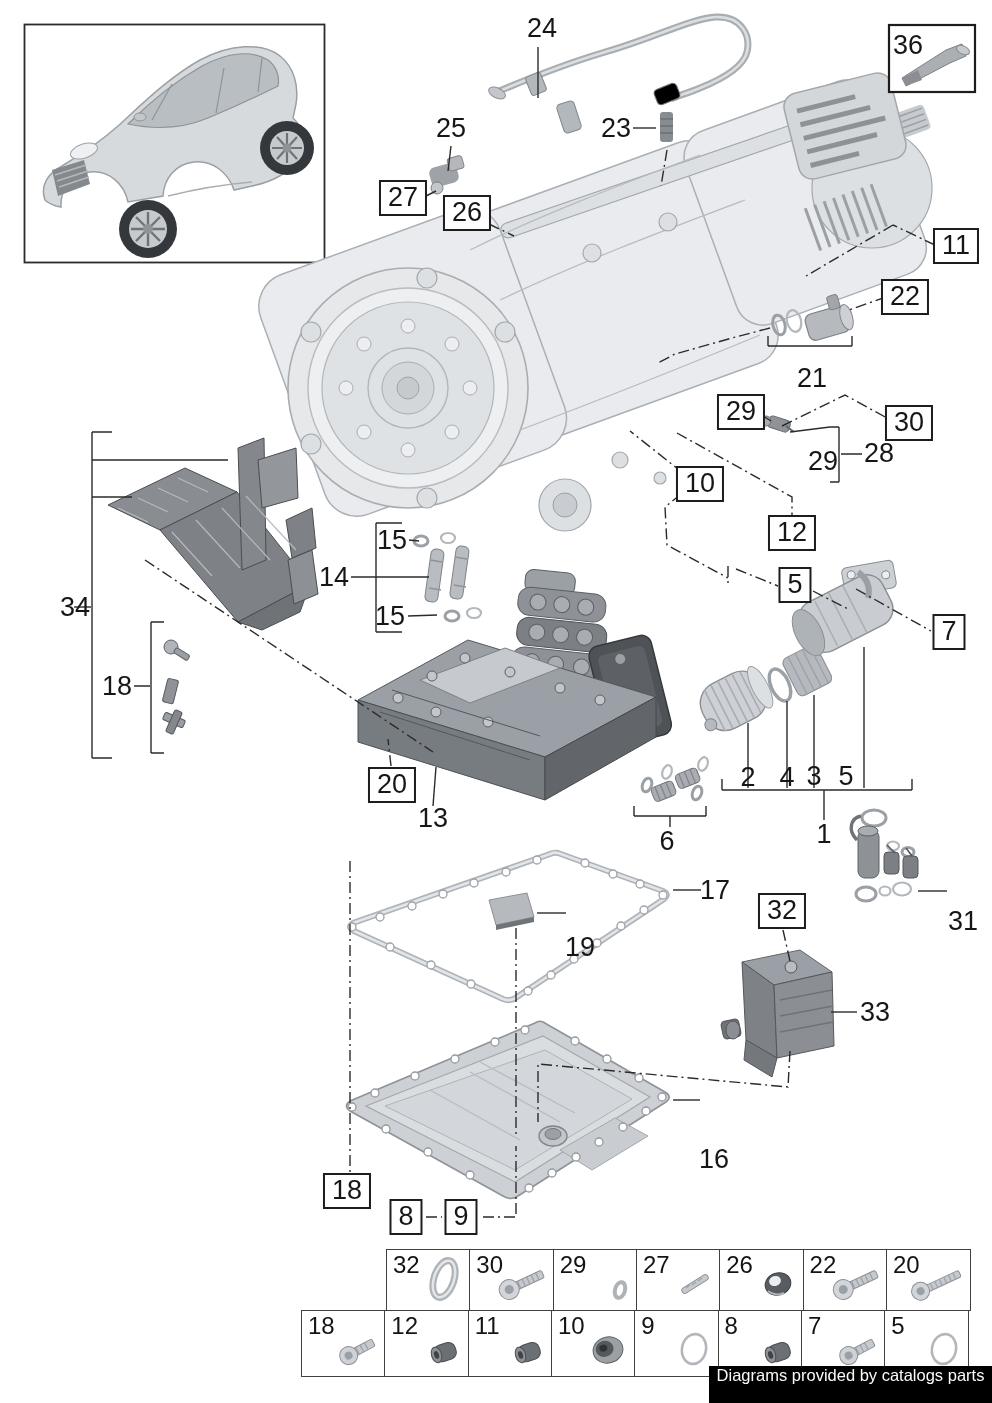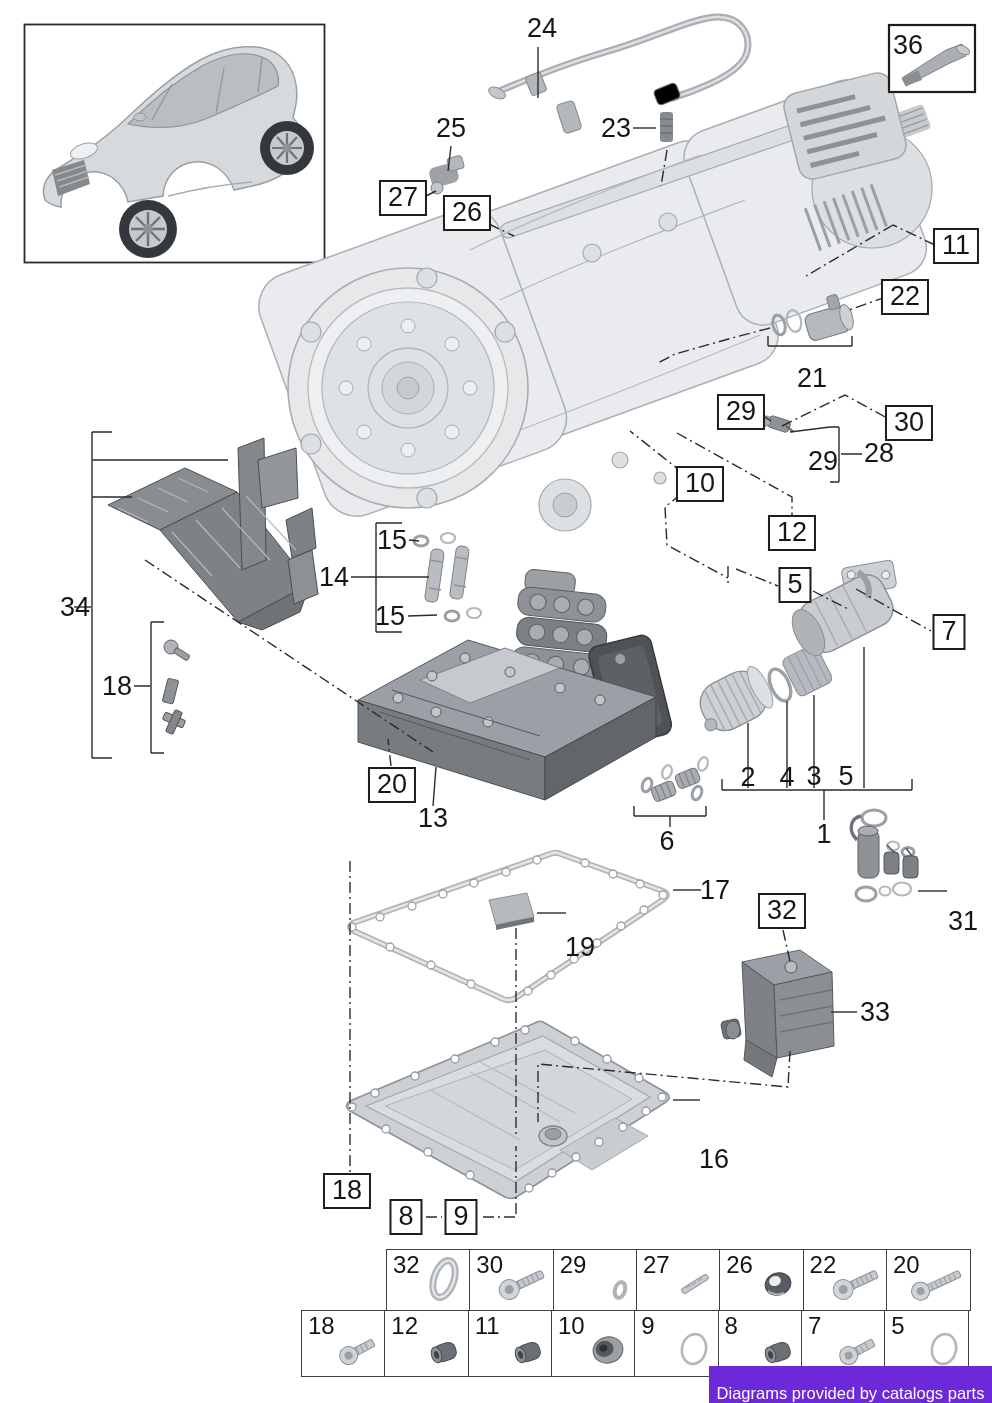--- a/index.html
+++ b/index.html
@@ -12,21 +12,21 @@
   .co.boxed{border:2.3px solid #1d1d1d;background:#ffffff;padding:2px 7px 3px 7px;}
   
   .prow{position:absolute;display:flex;z-index:4;}
   .pcell{box-sizing:border-box;width:85px;border:1.7px solid #404040;margin-left:-1.7px;
          position:relative;background:#ffffff;}
   .pcell:first-child{margin-left:0;}
   .pnum{position:absolute;top:1px;left:6px;font-size:24px;color:#141414;}
   .picon{position:absolute;right:4px;bottom:2px;}
   
   #footer-bar{position:absolute;left:709px;top:1366px;width:283px;height:37px;
-      background:#6d28d9;color:#fafafa;display:flex;align-items:flex-end;justify-content:center;
+      background:#000000;color:#fafafa;display:flex;align-items:flex-start;justify-content:center;
       font-size:16.5px;z-index:9;}
 </style>
 </head>
 <body>
 
 <div id="stage">
 
 <svg id="art" width="992" height="1403" viewBox="0 0 992 1403">
   <defs>
     <style>

